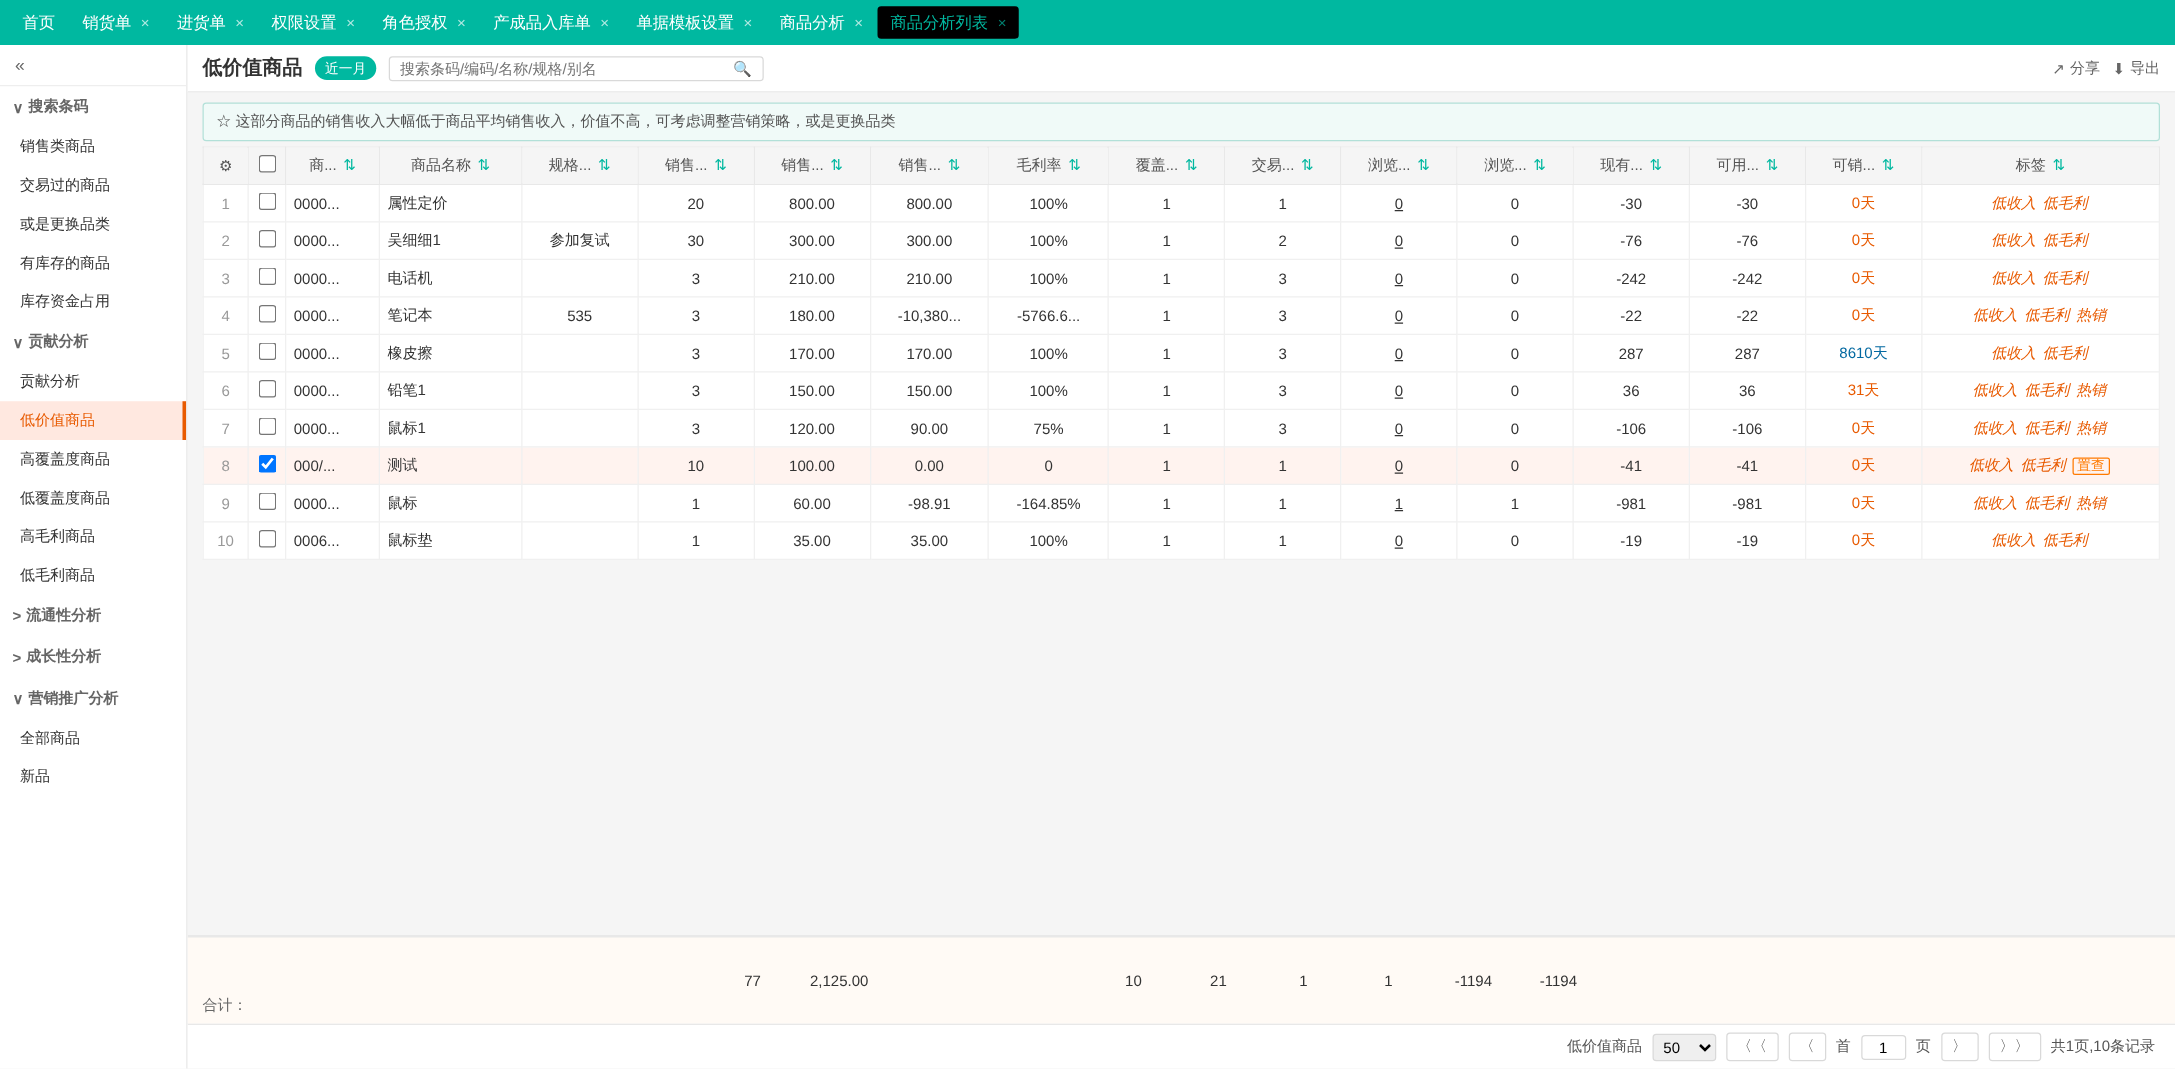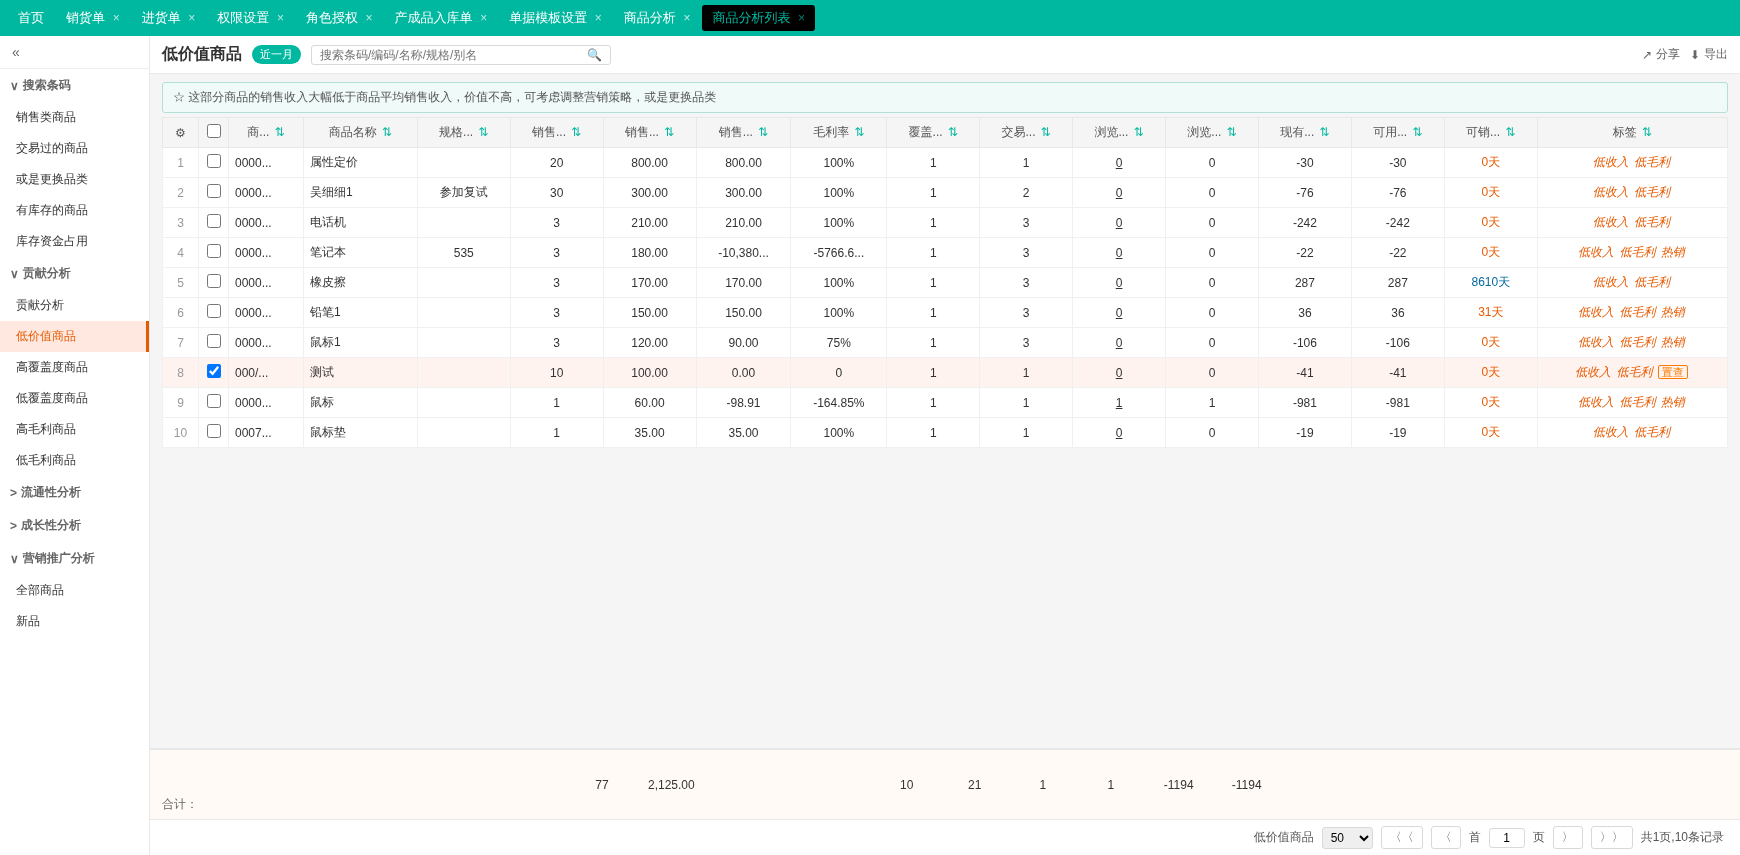--- a/index.html
+++ b/index.html
@@ -532,21 +532,21 @@
       <td>-981</td>
       <td>-981</td>
       <td><span style="color:#e85a00;">0天</span></td>
       <td class="td-tags"><span class="tag-red">低收入</span> <span class="tag-red">低毛利</span> <span class="tag-red">热销</span></td>
     </tr>
             <tr>
       <td style="text-align:center;"><span class="row-num">10</span></td>
       <td style="text-align:center;">
         <input type="checkbox" class="cb" style="">
       </td>
-      <td class="td-left">0007...</td>
+      <td class="td-left">0006...</td>
       <td class="td-left">鼠标垫</td>
       <td></td>
       <td>1</td>
       <td>35.00</td>
       <td>35.00</td>
       <td>100%</td>
       <td>1</td>
       <td>1</td>
       <td><span class="link-underline">0</span></td>
       <td>0</td>

